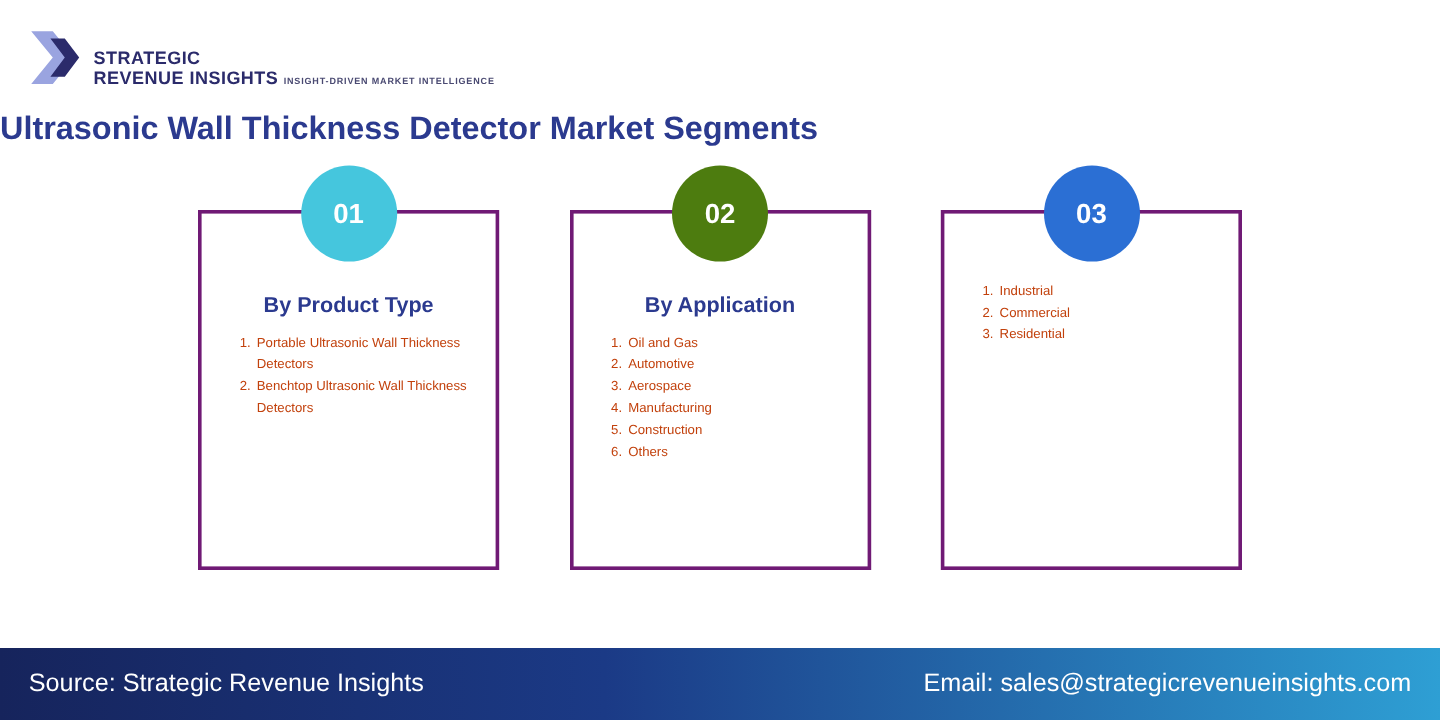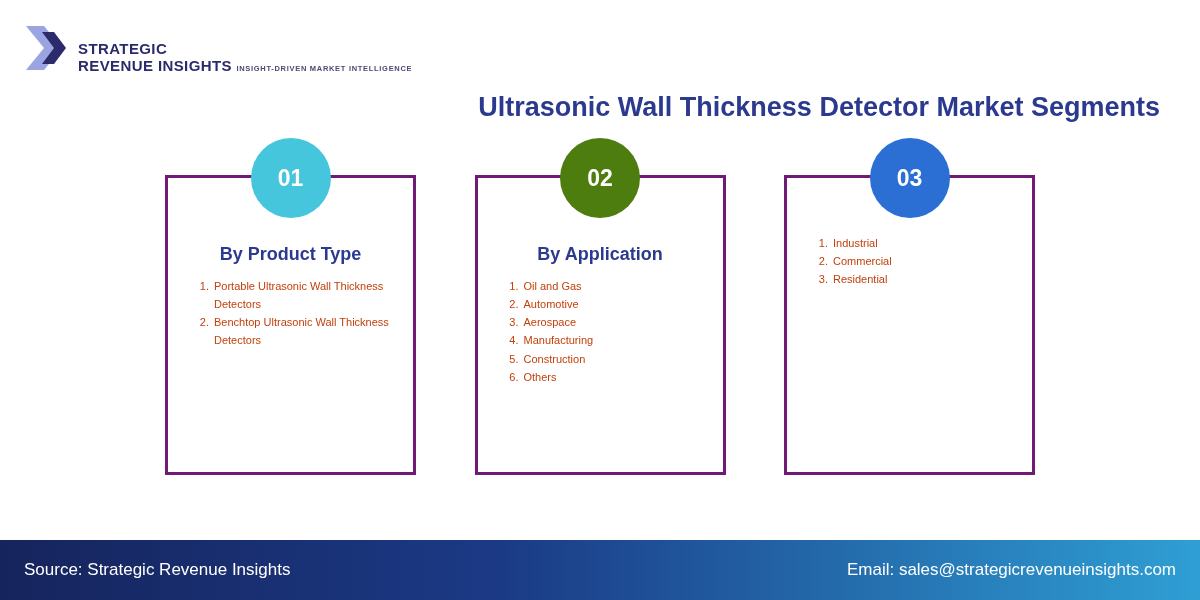--- a/index.html
+++ b/index.html
@@ -48,21 +48,21 @@
     color: #4a4a72;
     font-weight: bold;
   }
 
   
   .page-title {
     position: absolute;
     top: 92px;
     left: 0;
     width: 1160px;
-    text-align: right;
+    text-align: left;
     font-size: 27px;
     font-weight: bold;
     color: #2b3a8f;
   }
 
   
   .cards {
     position: absolute;
     top: 175px;
     left: 165px;
@@ -119,21 +119,21 @@
     bottom: 0;
     width: 1200px;
     height: 60px;
     background: linear-gradient(90deg, #16245c 0%, #1b3a86 42%, #2e9fd4 100%);
     display: flex;
     align-items: center;
     justify-content: space-between;
     box-sizing: border-box;
     padding: 0 24px;
     color: #ffffff;
-    font-size: 17px;
+    font-size: 21px;
   }
 </style>
 </head>
 <body>
 
 <div class="logo">
   <span class="logo-mark">
     <svg width="44" height="52" viewBox="0 0 44 52" xmlns="http://www.w3.org/2000/svg">
       <path d="M2 4 L20 4 L38 26 L20 48 L2 48 L20 26 Z" fill="#9aa4e0"></path>
       <path d="M18 10 L30 10 L42 26 L30 42 L18 42 L30 26 Z" fill="#2b2b6b"></path>

